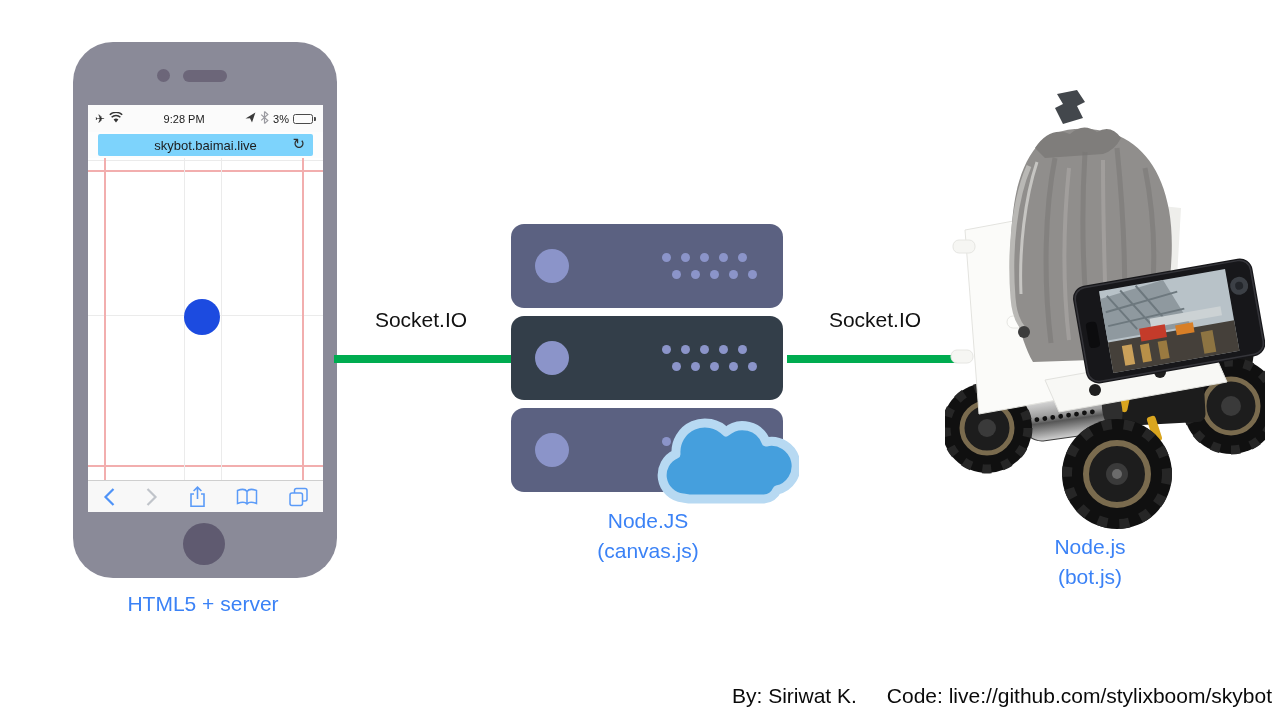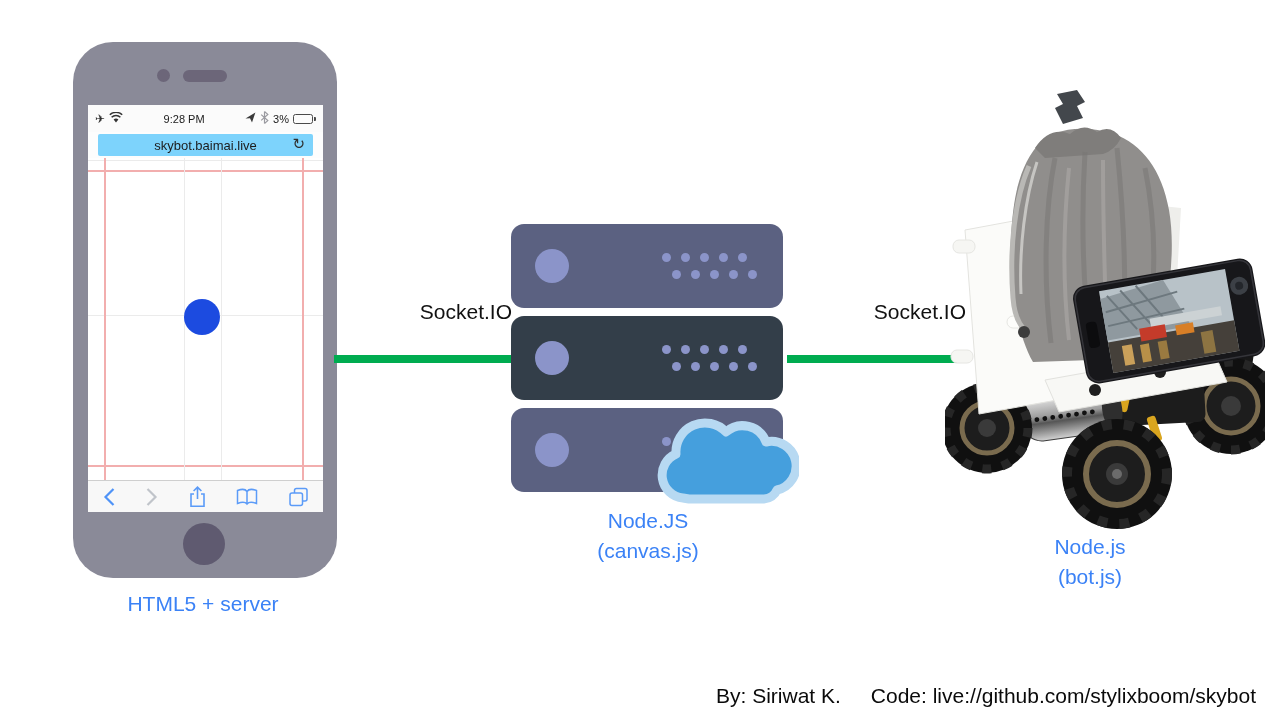--- a/index.html
+++ b/index.html
@@ -35,21 +35,21 @@
   .gl.h.gray{height:1px;}
   .knob{position:absolute;left:96px;top:141px;width:36px;height:36px;border-radius:50%;}
   .sftoolbar{height:32px;background:#f8f8f8;border-top:1px solid #cfcfcf;display:flex;
              align-items:center;justify-content:space-between;padding:0 14px;box-sizing:border-box;}
   .sftoolbar svg{display:block;}
 
   
   .conn{position:absolute;top:355px;height:8px;background:#00ac50;}
   .conn.left{left:334px;width:177px;}
   .conn.right{left:787px;width:176px;}
-  .socklabel{position:absolute;top:300px;width:182px;text-align:right;font-size:21px;color:#111;}
+  .socklabel{position:absolute;top:308px;width:182px;text-align:center;font-size:21px;color:#111;}
   .socklabel.left{left:330px;}
   .socklabel.right{left:784px;}
 
   
   .serverstack{position:absolute;left:511px;top:224px;width:272px;height:268px;}
   .srvbox{position:relative;width:272px;height:84px;border-radius:13px;margin-bottom:8px;
           display:flex;align-items:center;}
   .srvbox.light{background:#5b6181;}
   .srvbox.dark{background:#333e49;}
   .led{width:34px;height:34px;border-radius:50%;background:#8b94c9;margin-left:24px;}
@@ -60,21 +60,21 @@
   .cloud{position:absolute;left:138px;top:182px;}
 
   
   .robot{position:absolute;left:945px;top:88px;width:320px;height:450px;}
 
   
   .caption{position:absolute;text-align:center;font-size:21px;line-height:30px;color:#3b82f6;}
   .cap-phone{left:72px;top:589px;width:262px;}
   .cap-server{left:548px;top:506px;width:200px;}
   .cap-robot{left:995px;top:532px;width:190px;}
-  .footer{position:absolute;left:544px;top:684px;width:712px;display:flex;justify-content:flex-end;
+  .footer{position:absolute;left:560px;top:684px;width:712px;display:flex;justify-content:flex-end;
           gap:30px;font-size:21px;color:#0a0a0a;white-space:nowrap;}
 </style>
 </head>
 <body>
 
 <div class="stage">
 
   <div class="phone">
     <div class="cam"></div>
     <div class="speaker"></div>

